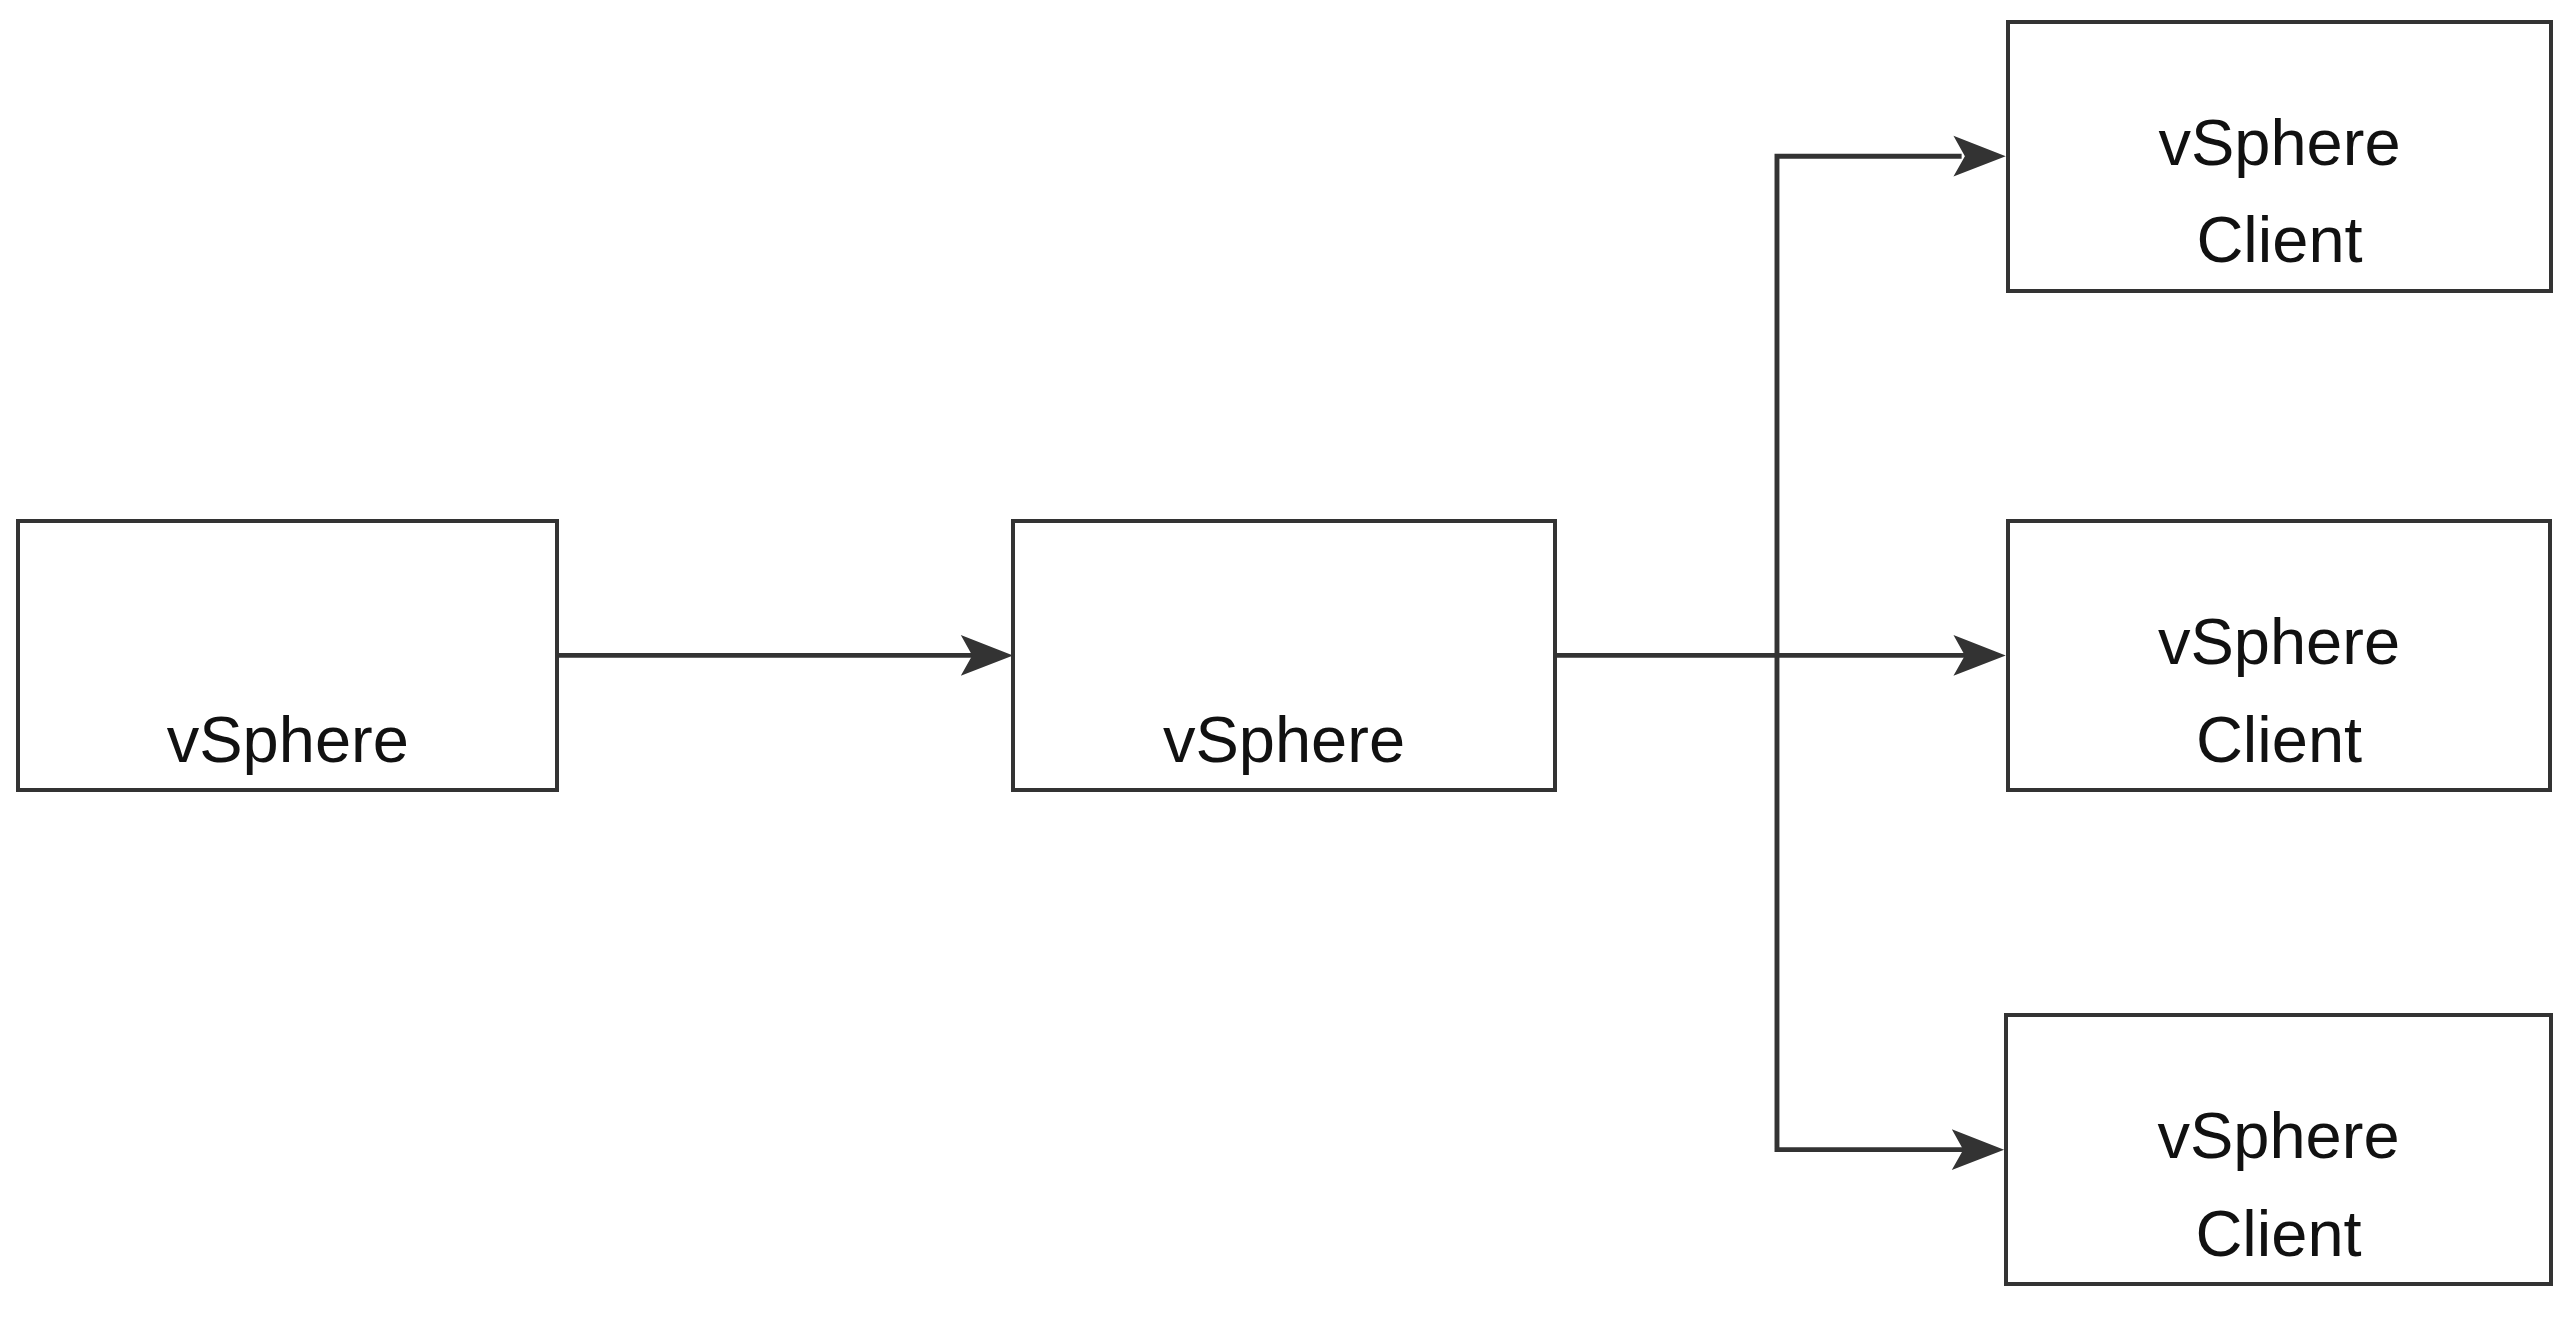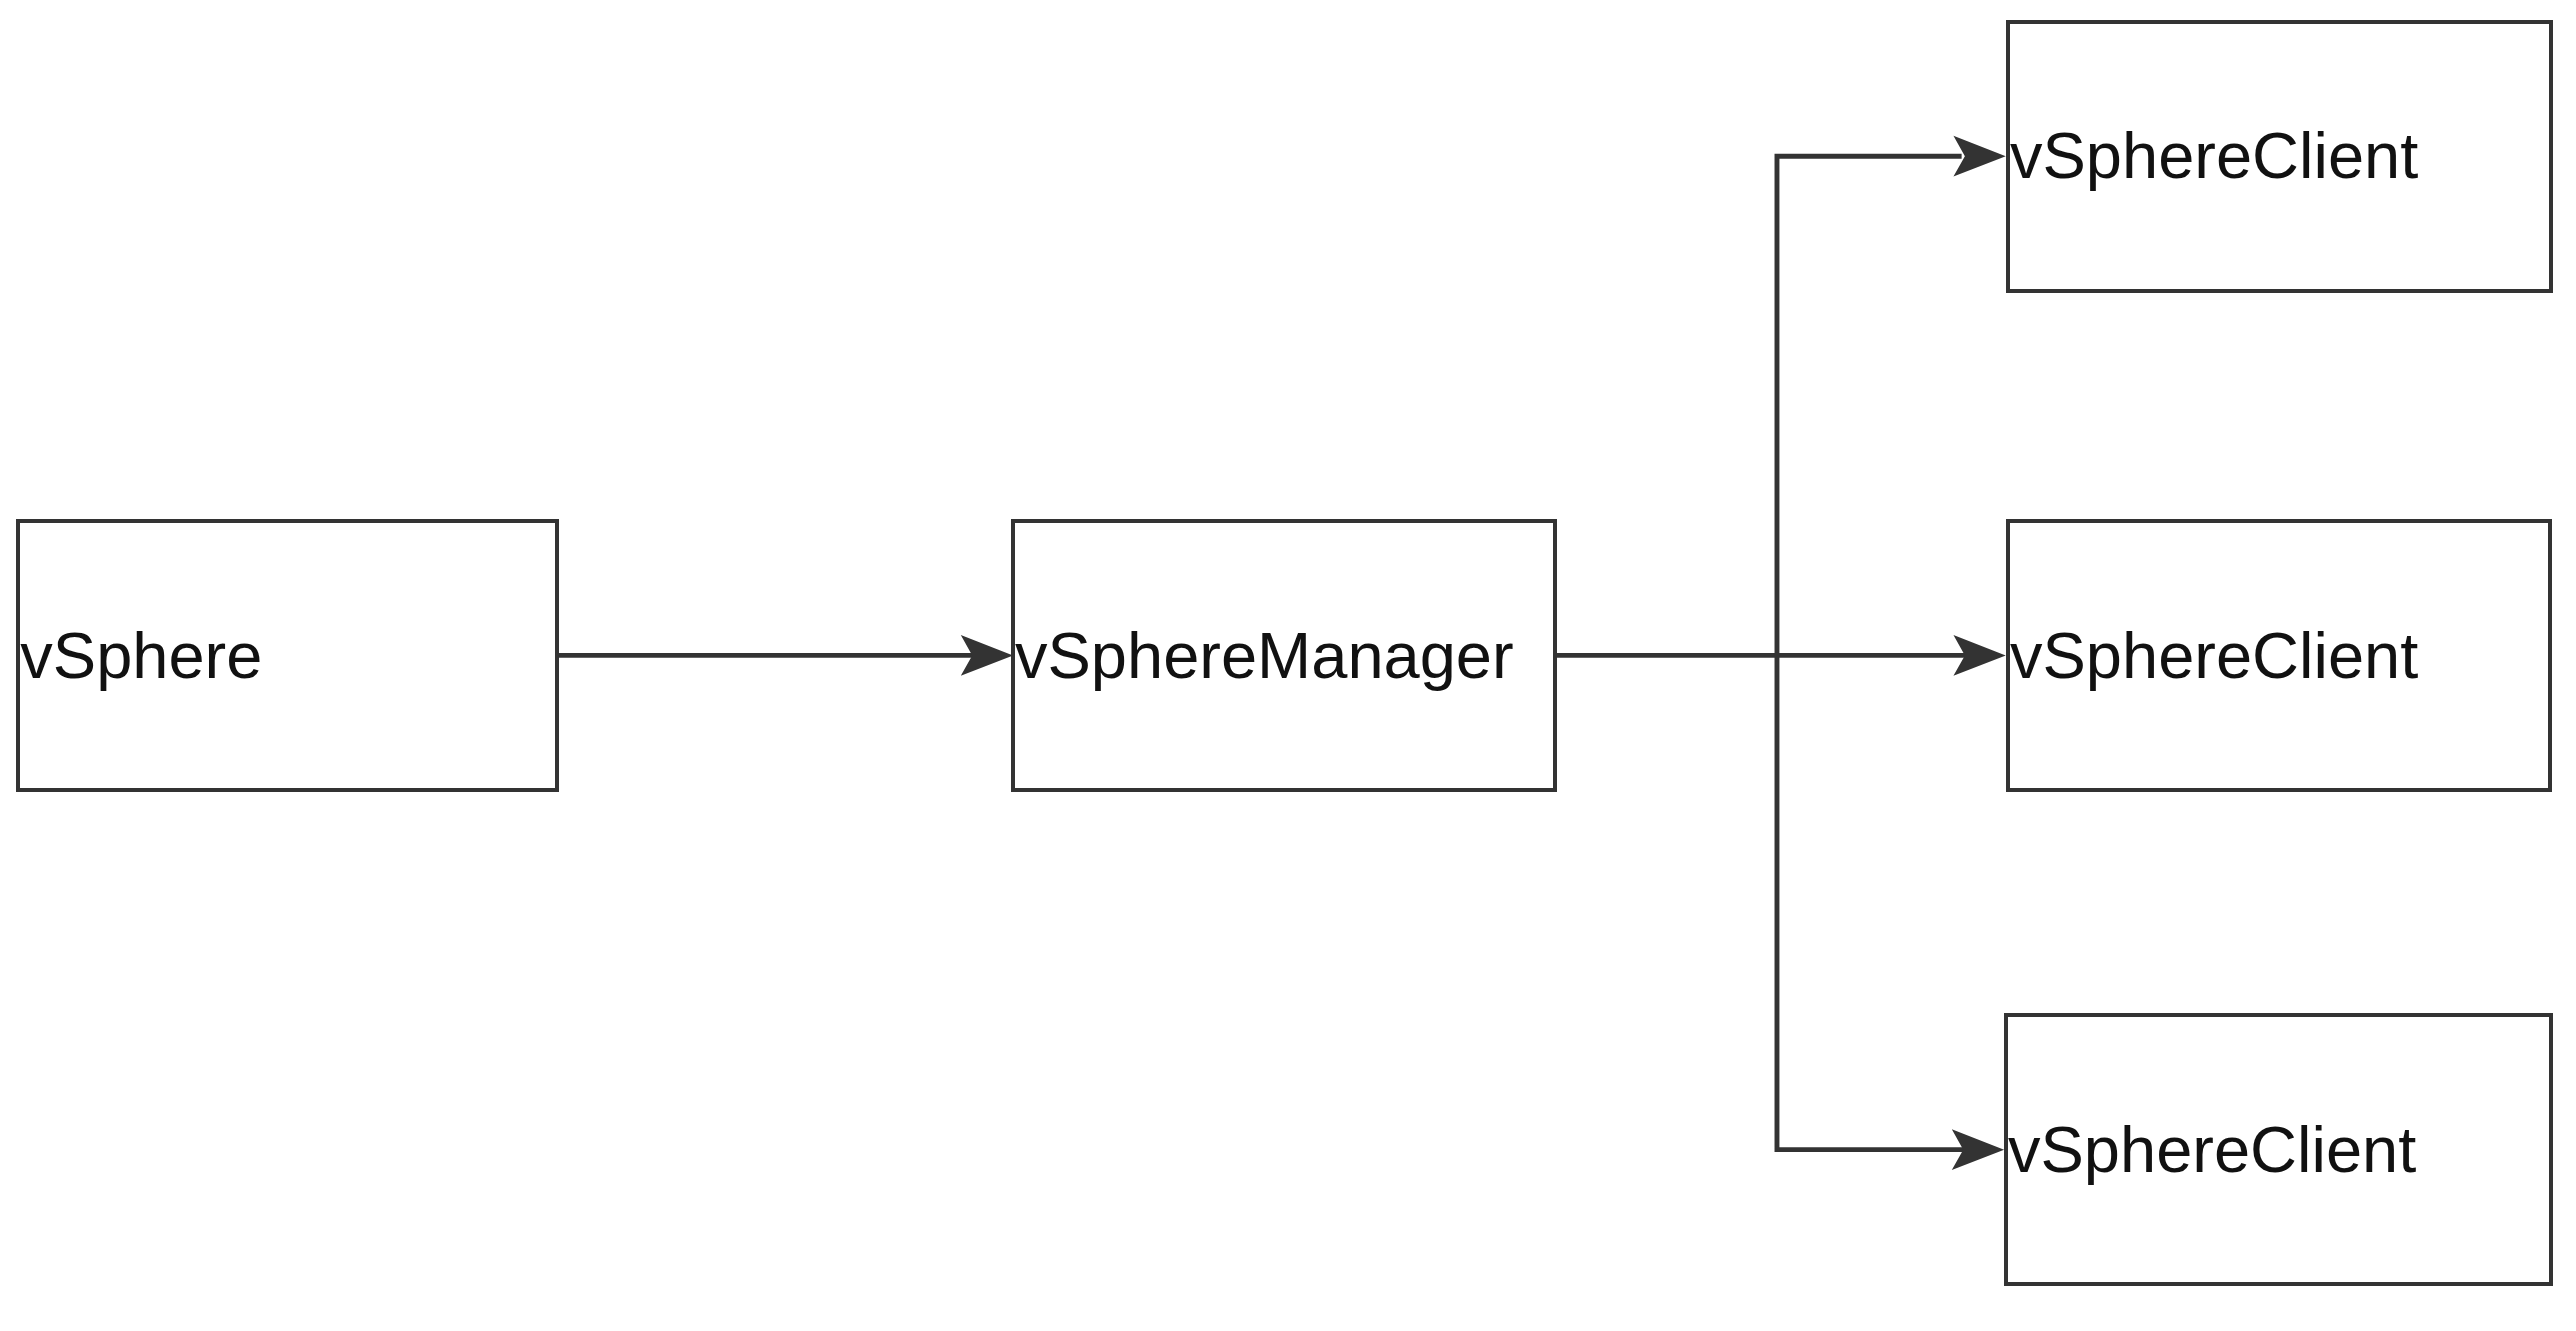--- a/index.html
+++ b/index.html
@@ -32,23 +32,23 @@
   .head {
     fill: var(--line, #333333);
     stroke: none;
   }
   .node {
     position: absolute;
     box-sizing: border-box;
     background: var(--background, #ffffff);
     border: 4.9px solid var(--line, #333333);
     display: flex;
-    flex-direction: row;
+    flex-direction: column;
     align-items: center;
-    justify-content: flex-start;
+    justify-content: flex-end;
     text-align: center;
     color: var(--text, #111111);
     font-size: 65px;
     line-height: 1.5;
   }
   .node-line {
     display: block;
     white-space: nowrap;
   }
 </style>
@@ -69,21 +69,20 @@
     <polygon class="head" points="2455,191 2391,166 2405,191 2391,216"></polygon>
     <polygon class="head" points="2453,1407 2389,1382 2403,1407 2389,1432"></polygon>
   </svg>
 
   <div class="node" style="left:16.3px; top:519px; width:543px; height:273px;">
     <span class="node-line">vSphere</span>
   </div>
 
   <div class="node" style="left:1011px; top:519px; width:546px; height:273px;">
     <span class="node-line">vSphere</span>
-    <span class="node-line">Manager</span>
   </div>
 
   <div class="node" style="left:2006px; top:19.6px; width:547px; height:273px;">
     <span class="node-line">vSphere</span>
     <span class="node-line">Client</span>
   </div>
 
   <div class="node" style="left:2006px; top:519px; width:546px; height:273px;">
     <span class="node-line">vSphere</span>
     <span class="node-line">Client</span>

